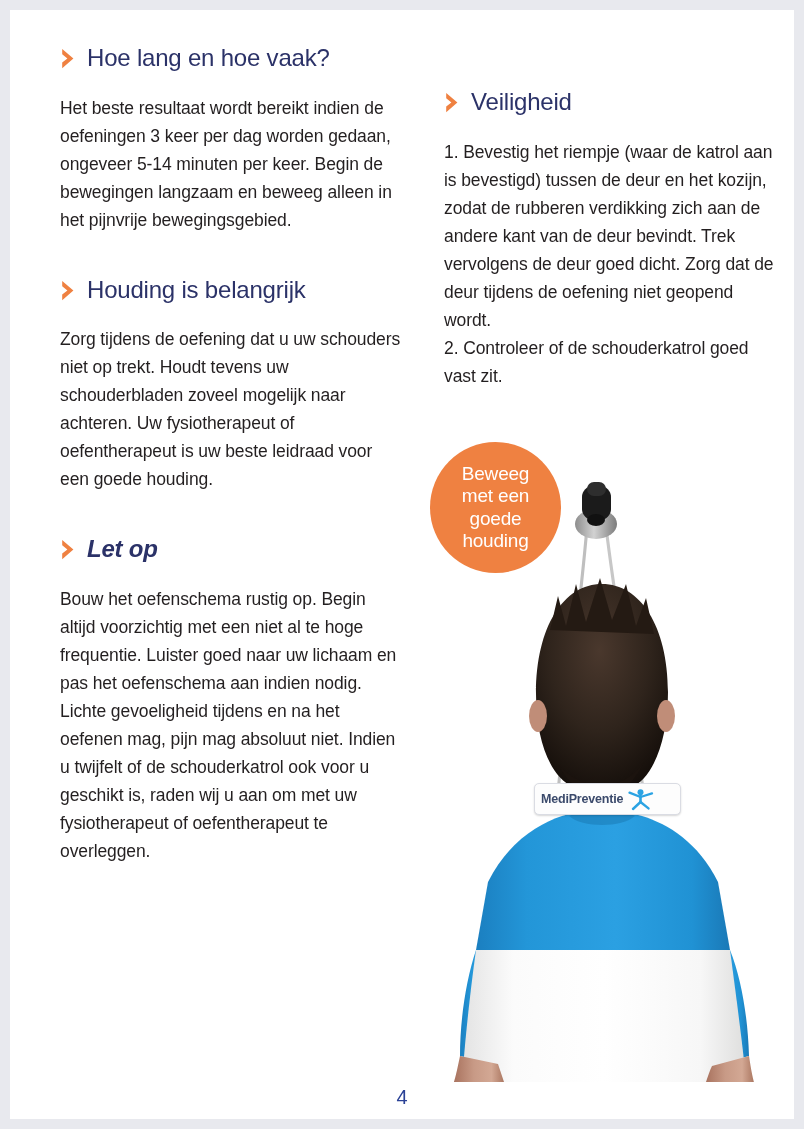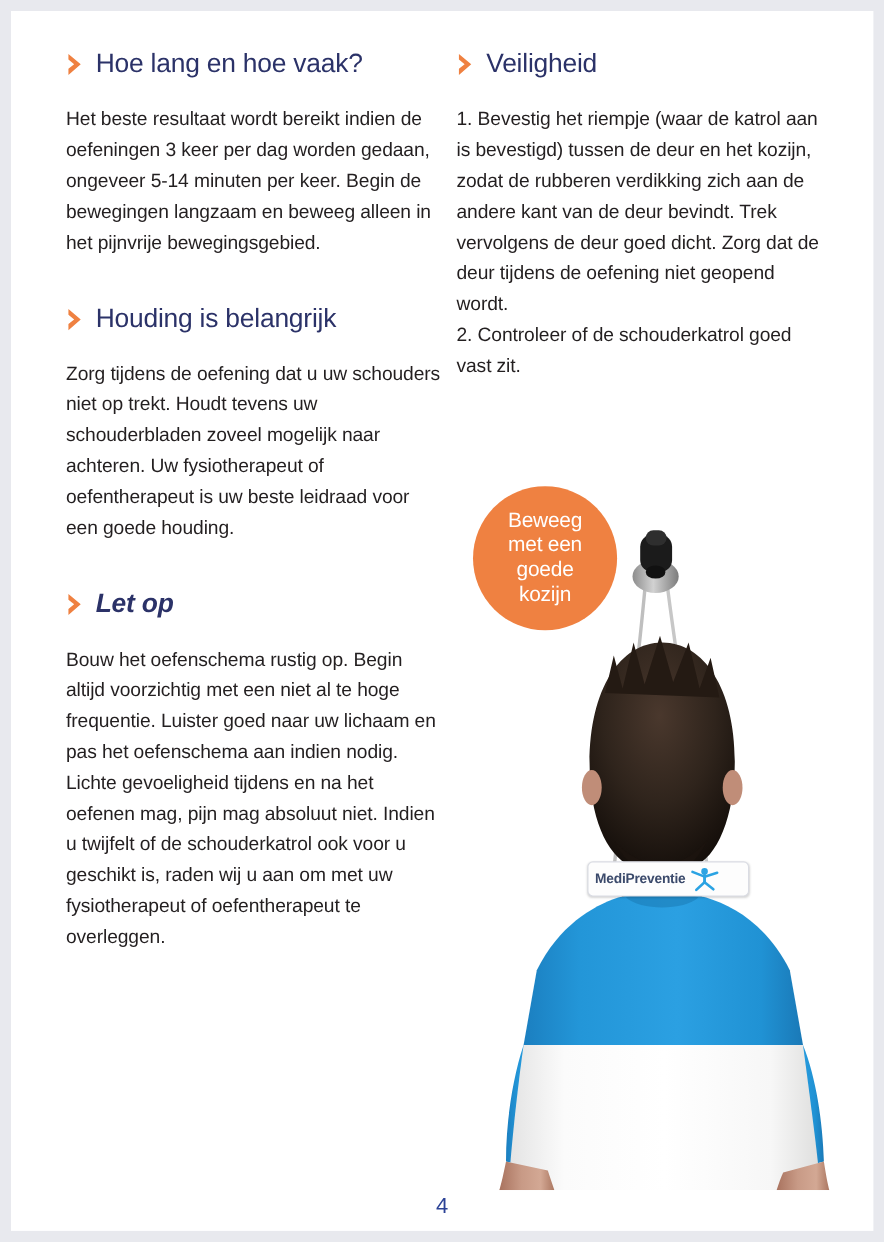--- a/index.html
+++ b/index.html
@@ -23,21 +23,21 @@
     background: #ffffff;
     overflow: hidden;
   }
 
   
   .col {
     position: absolute;
     top: 34px;
   }
   #col-left  { left: 50px; width: 345px; }
-  #col-right { left: 405px; width: 330px; }
+  #col-right { left: 434px; width: 330px; margin-top: 44px; }
 
   
   .heading {
     display: flex;
     align-items: flex-start;
     color: #2b3268;
     font-size: 24px;
     line-height: 1.15;
     font-weight: 400;
     letter-spacing: -0.2px;
@@ -299,18 +299,18 @@
           <path d="M15.5 15.0 L23.5 21.4" stroke="#2ba3e3" stroke-width="2.4" stroke-linecap="round"></path>
         </svg>
       </span>
     </div>
   </div>
 
   <div id="badge">
     <span class="badge-text">Beweeg
 met een
 goede
-kozijn</span>
+houding</span>
   </div>
 
   <div id="page-number">4</div>
 
 </div>
 
 </body></html>

